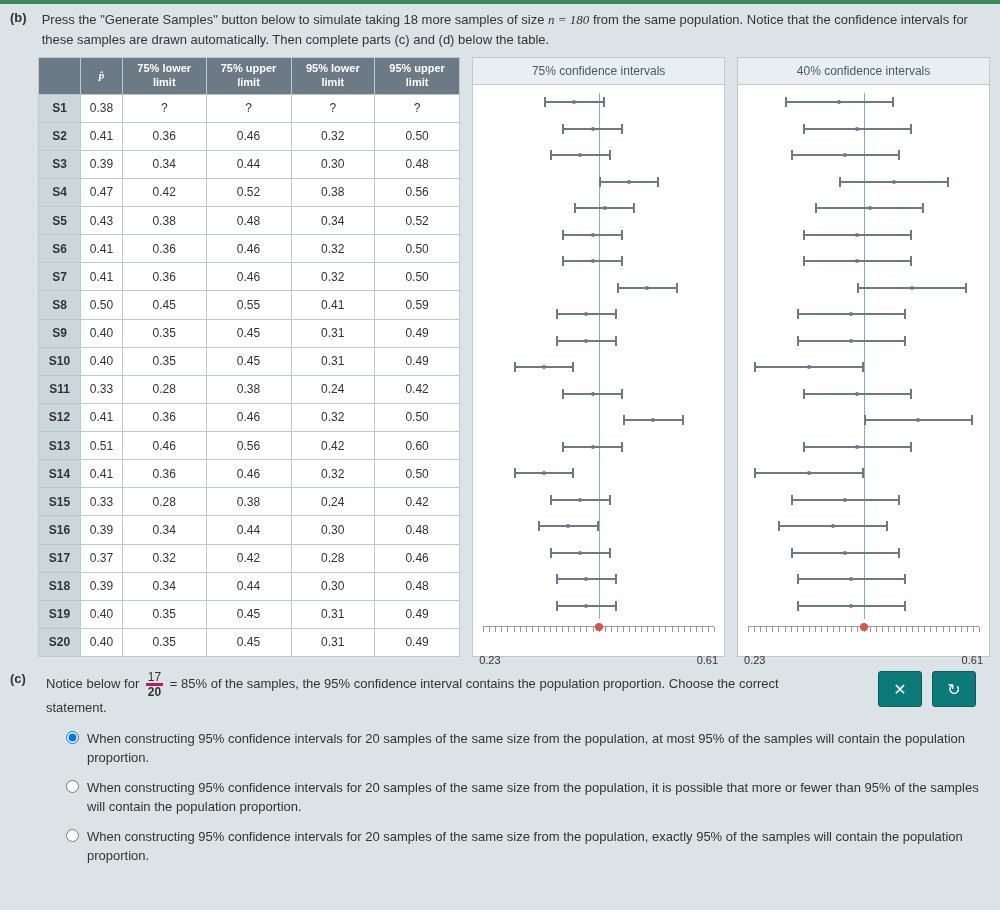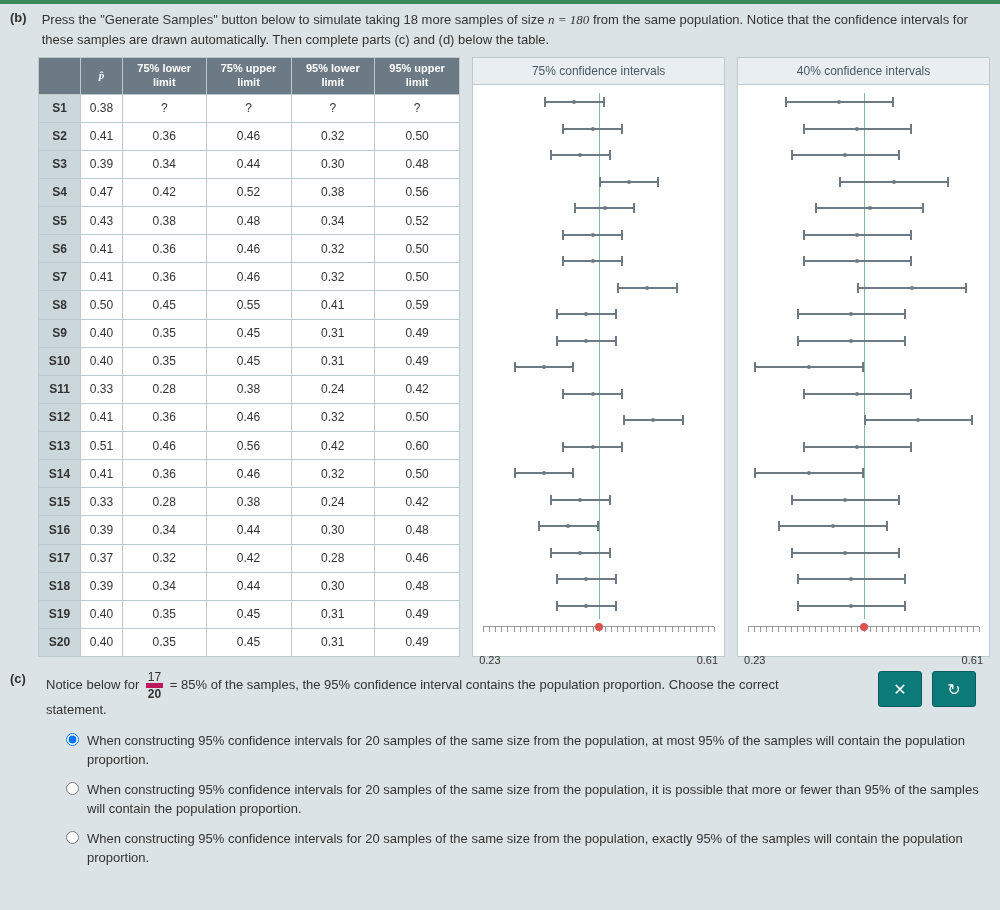--- a/index.html
+++ b/index.html
@@ -161,21 +161,21 @@
   }
   .frac {
     display: inline-flex;
     flex-direction: column;
     align-items: center;
     vertical-align: middle;
     font-size: 12px;
     line-height: 1;
     margin: 0 3px;
   }
-  .frac .num { border-bottom: 5px solid #be185d; padding: 0 2px; }
+  .frac .num { border-bottom: 3px solid #be185d; padding: 0 2px; }
   .frac .den { padding: 0 2px; font-weight: bold; }
   .options {
     margin-left: 56px;
   }
   .option {
     display: flex;
     gap: 8px;
     margin: 10px 0;
     align-items: flex-start;
     line-height: 1.5;

